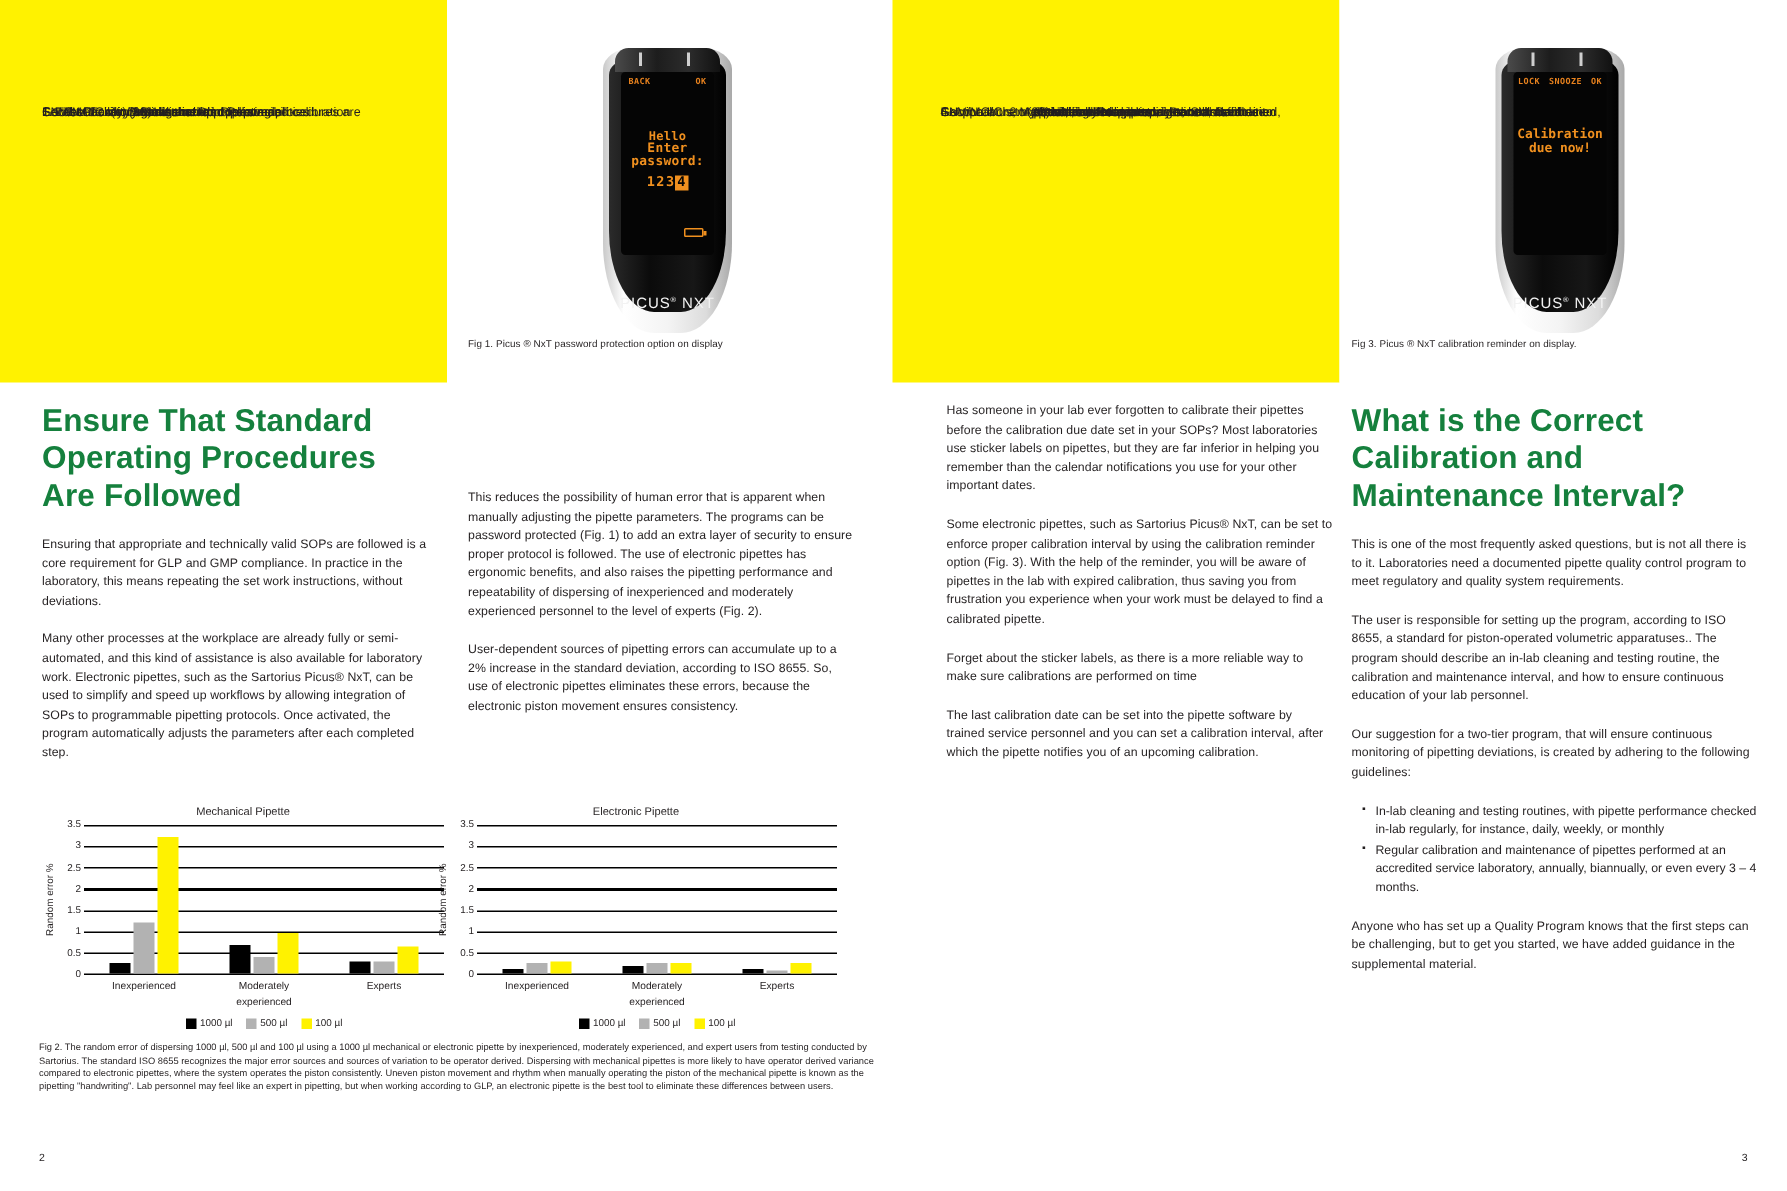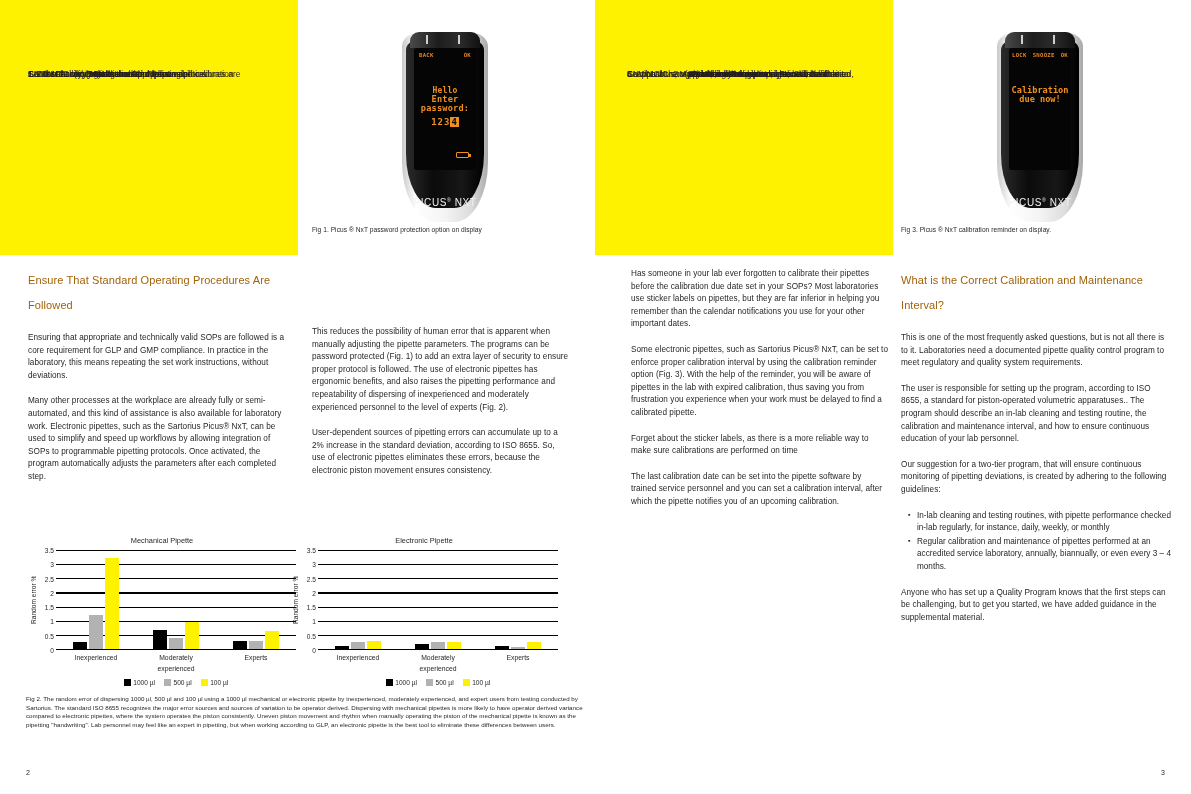--- a/index.html
+++ b/index.html
@@ -113,24 +113,24 @@
     position:absolute;
     font-size:6.6px;
     color:#231f20;
     letter-spacing:0.05px;
   }
 
   
   .col { position:absolute; width:258px; }
   h2.headline {
     margin:0 0 14px 0;
-    font-size:11px;
-    font-weight:400;
+    font-size:21px;
+    font-weight:700;
     line-height:25px;
-    color:#a16207;
+    color:#15803d;
     letter-spacing:0.1px;
   }
   p.body {
     margin:0 0 13px 0;
     font-size:8.2px;
     line-height:12.6px;
     color:#231f20;
     letter-spacing:0.05px;
   }
   ul.bullets { margin:0 0 13px 0; padding:0 0 0 9px; list-style:none; }

